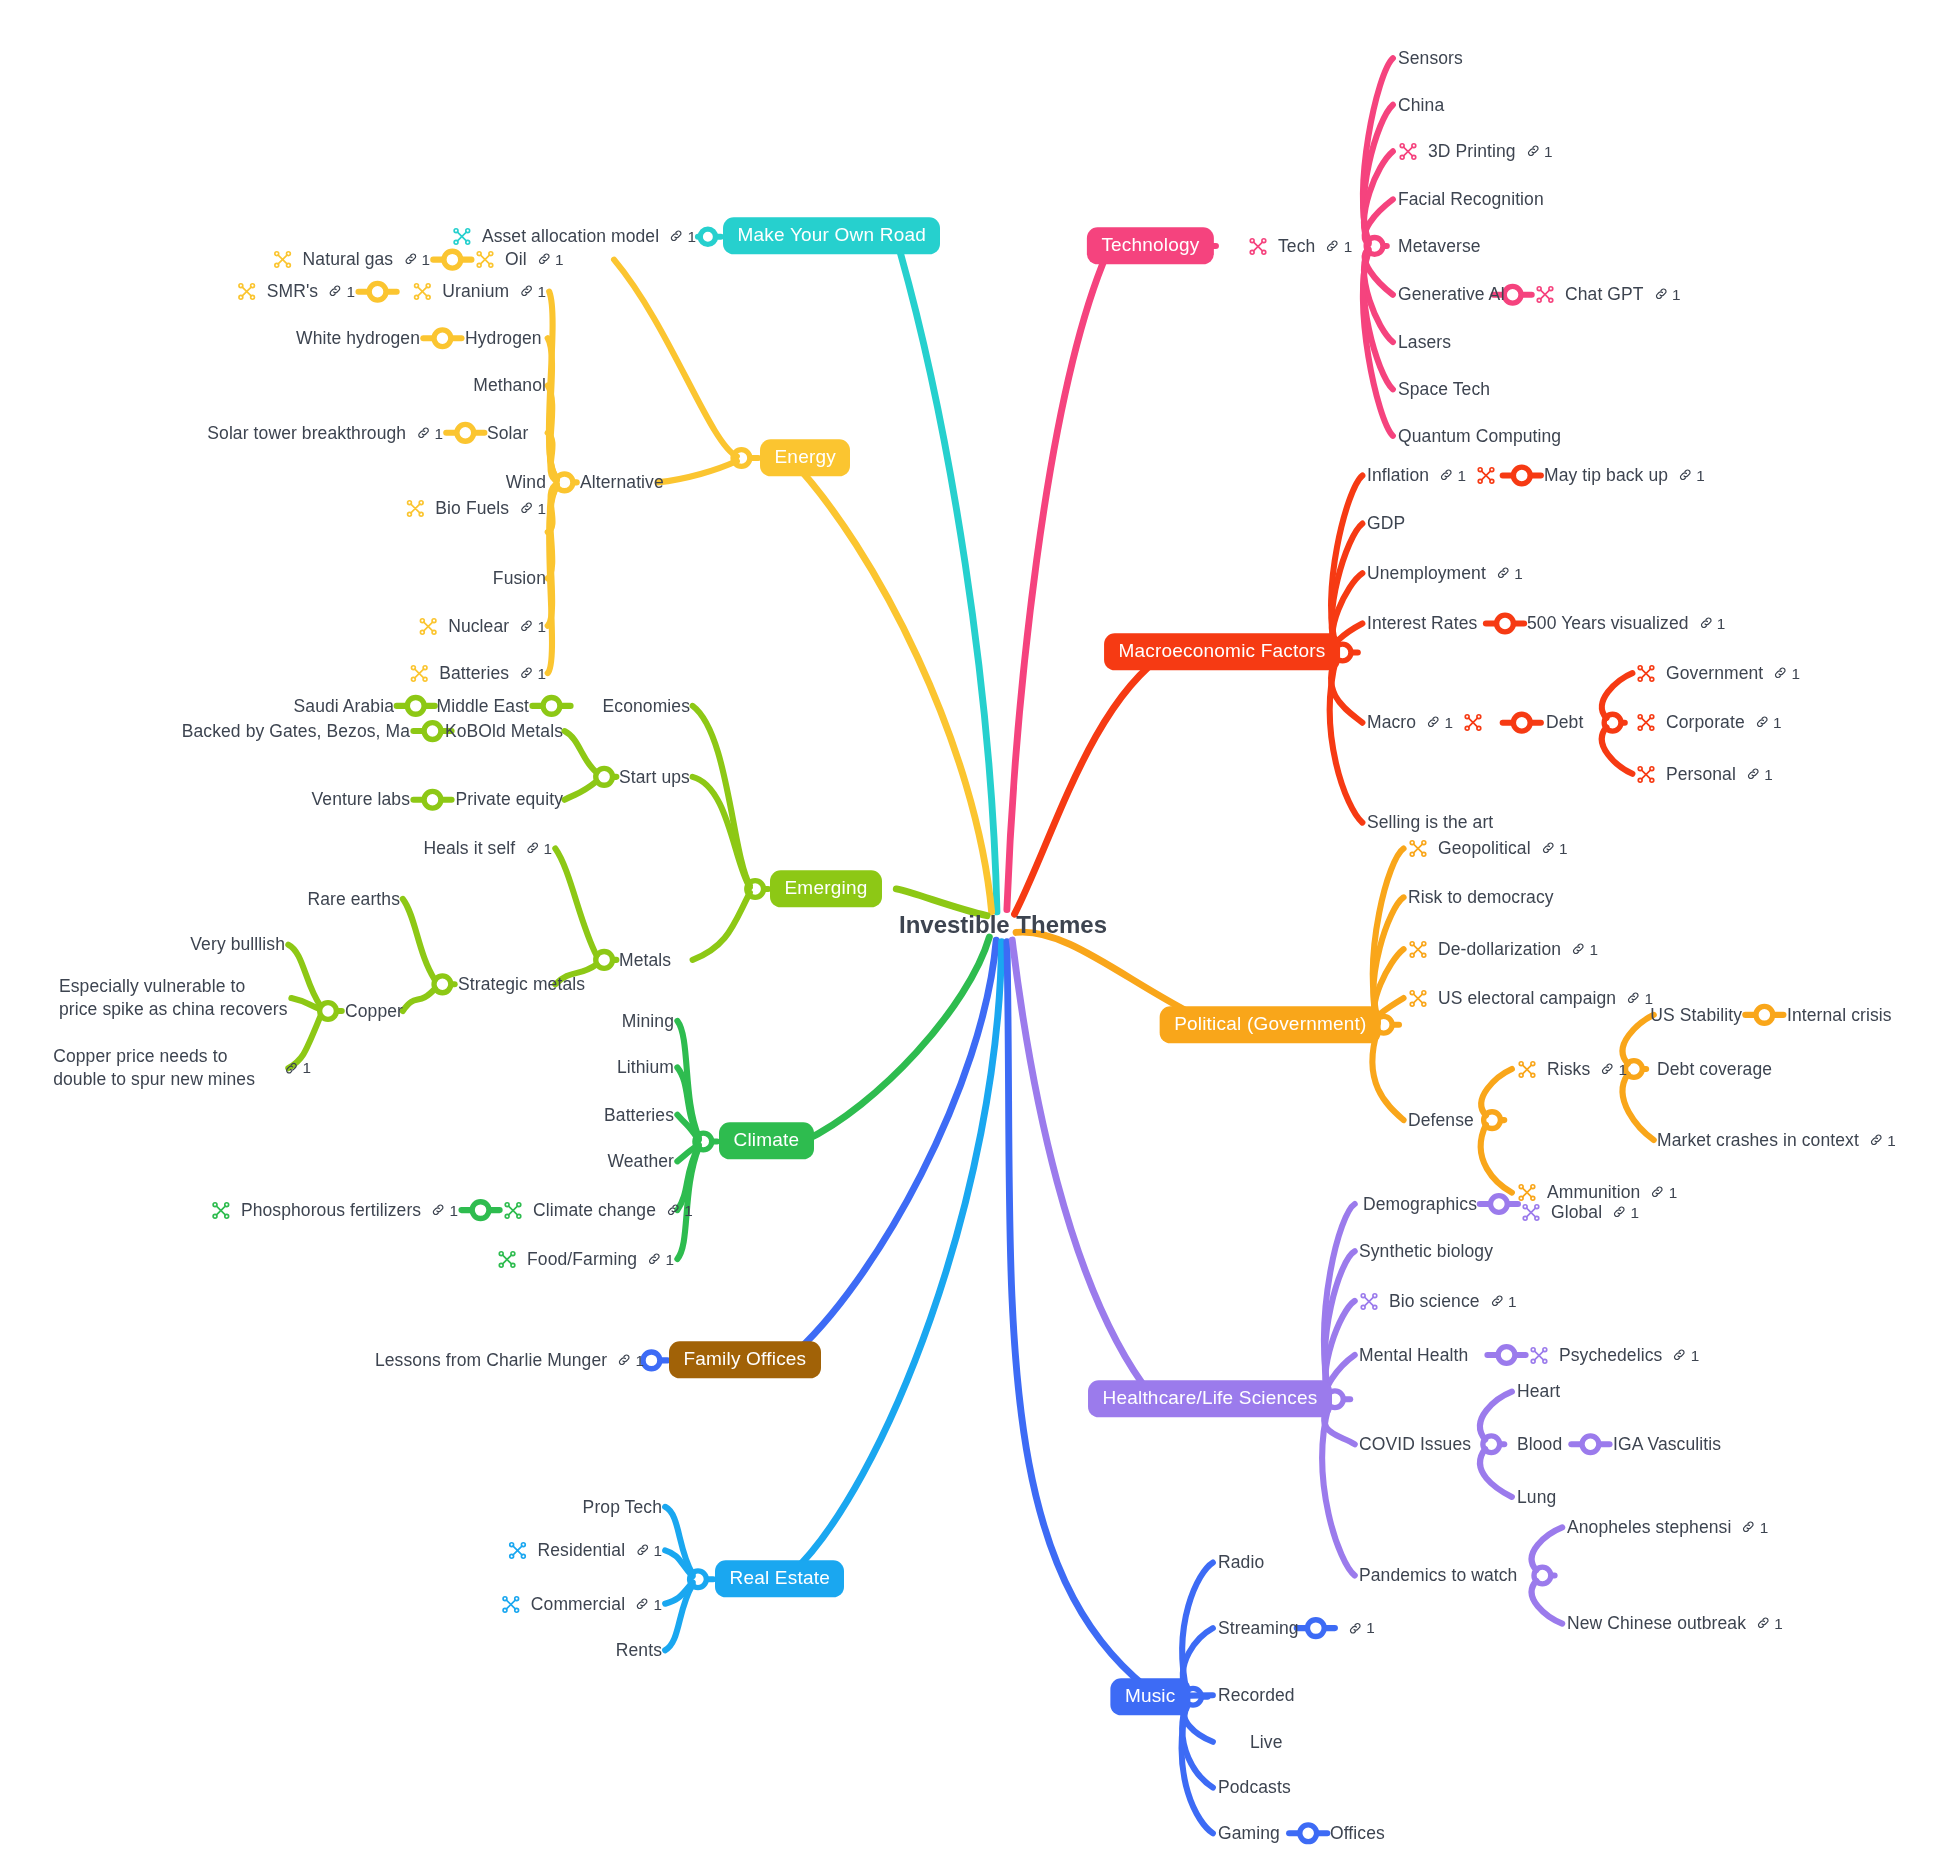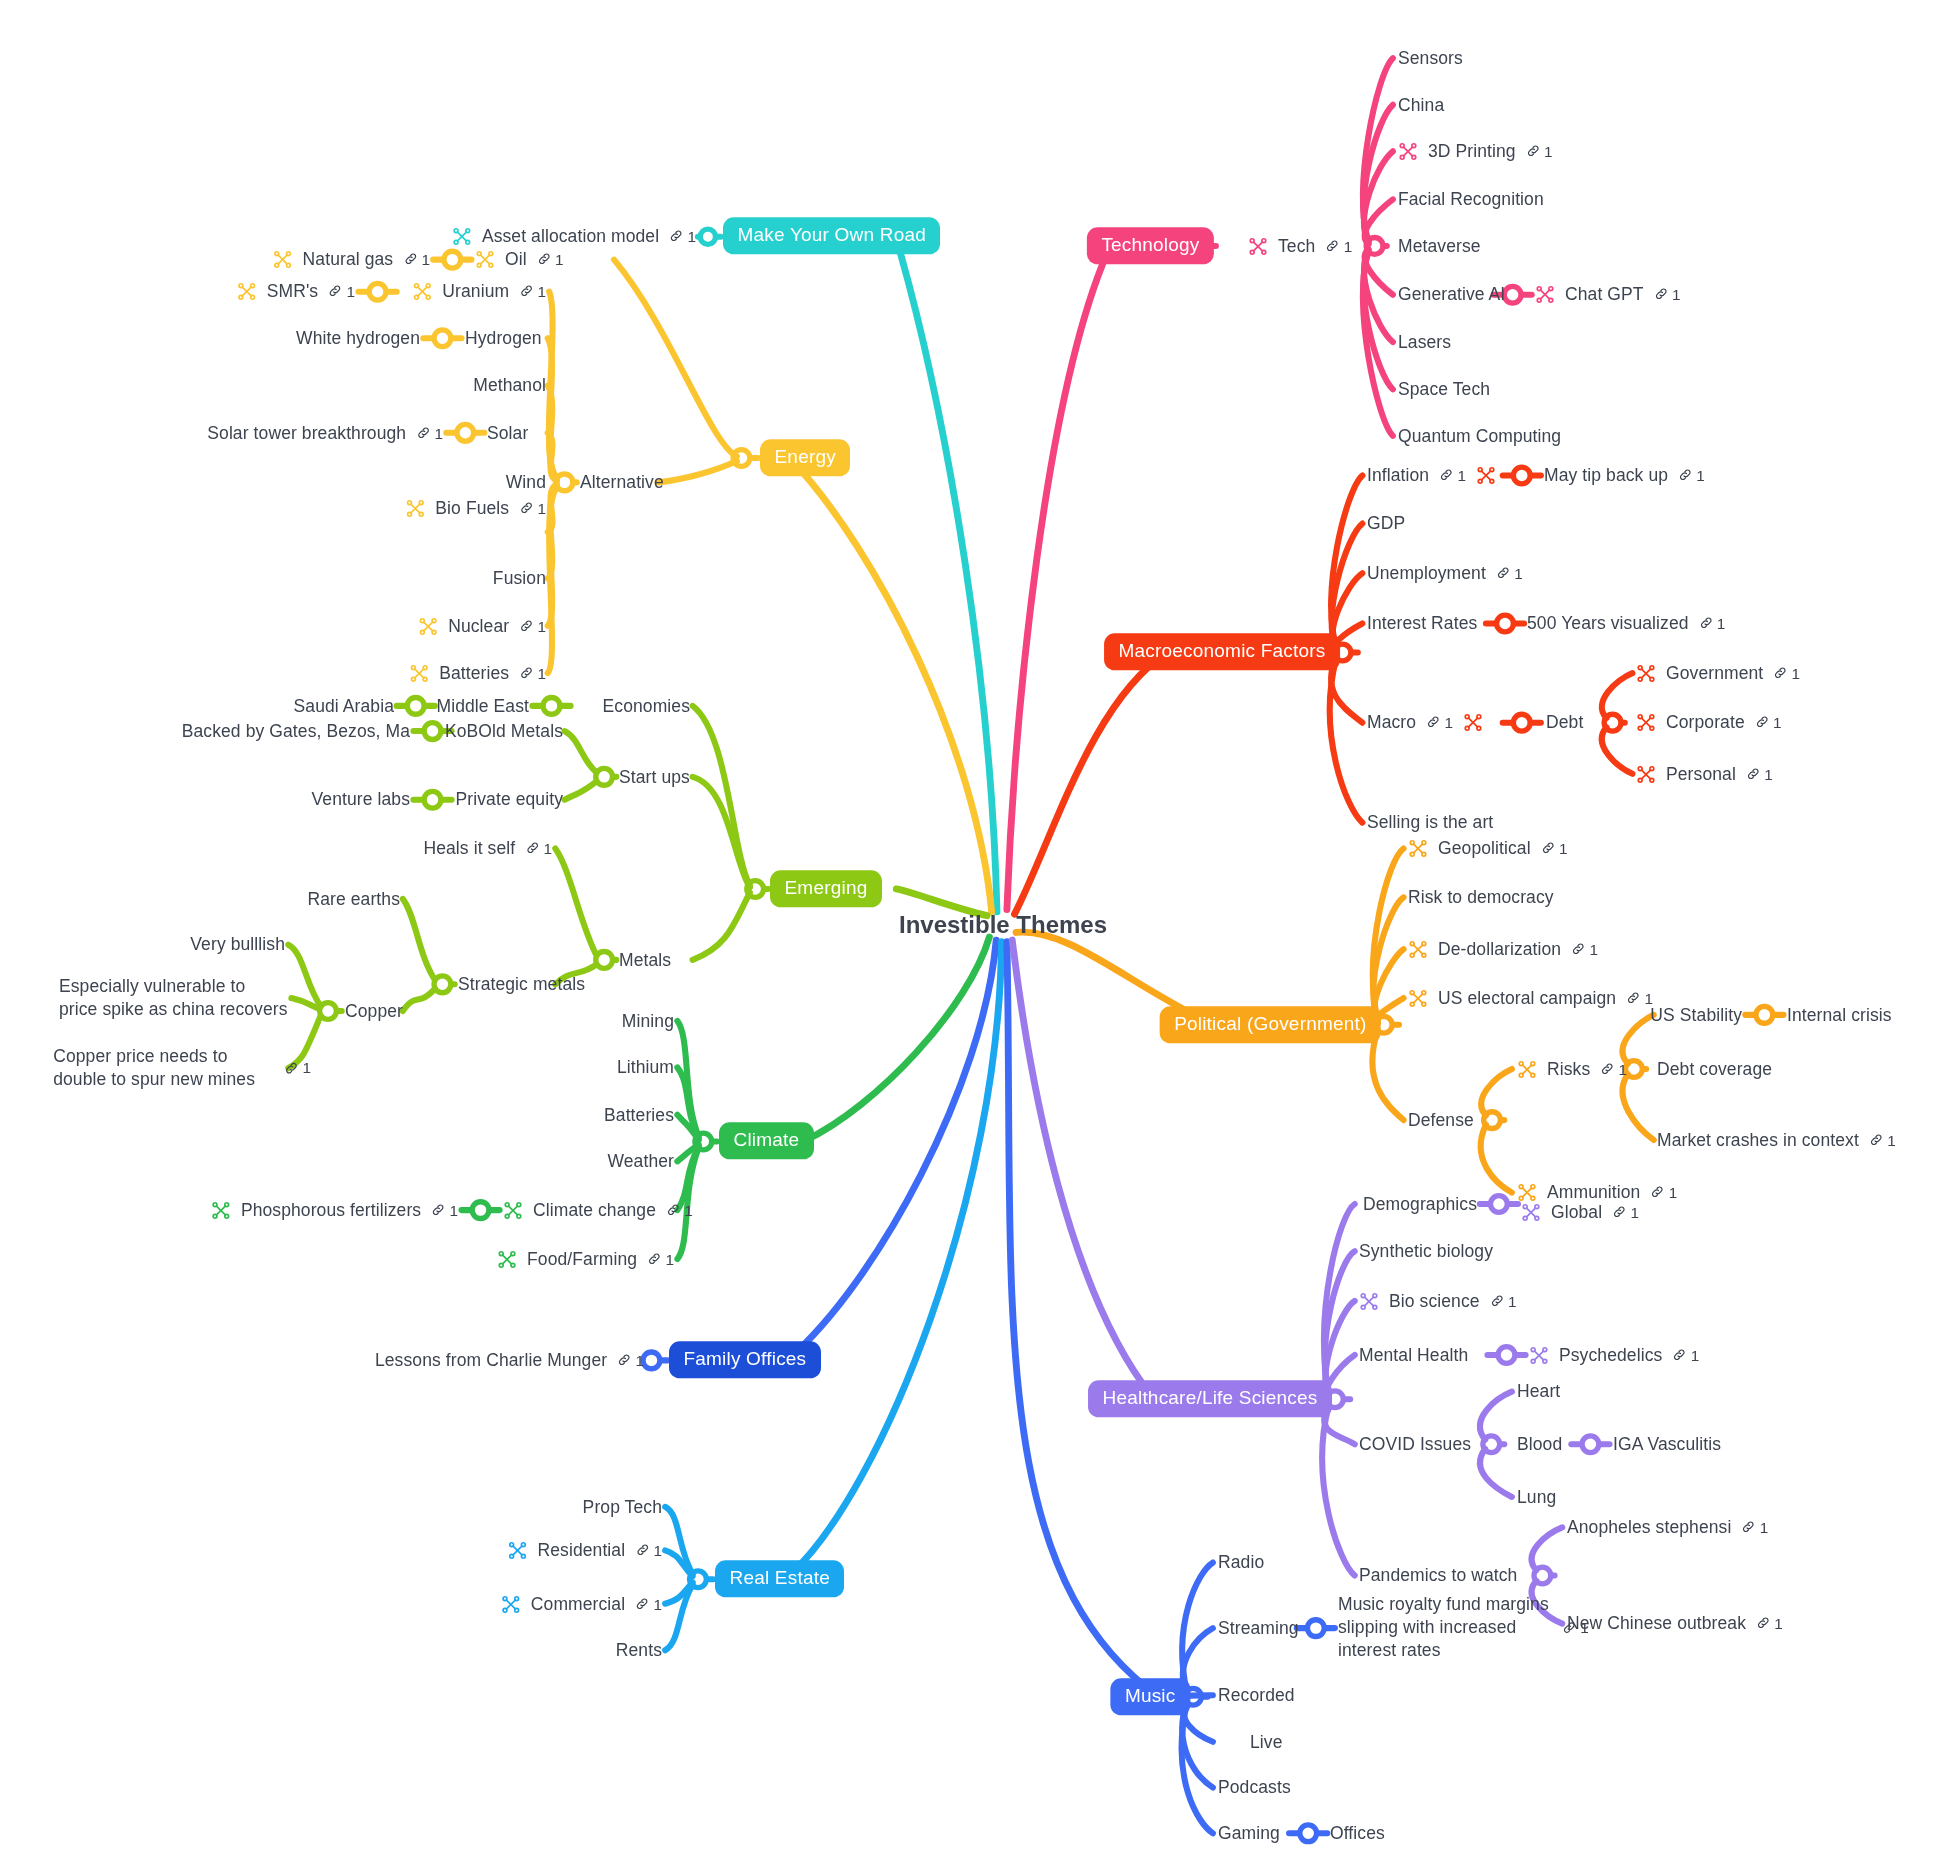--- a/index.html
+++ b/index.html
@@ -585,21 +585,21 @@
     <span class="lk gapL">
         <svg viewBox="0 0 24 24" fill="none" stroke="#3d4450" stroke-width="2" stroke-linecap="round">
           <path d="M10 14a4 4 0 0 0 5.7 0l3-3a4 4 0 1 0-5.7-5.7L11.5 7"></path>
           <path d="M14 10a4 4 0 0 0-5.7 0l-3 3a4 4 0 1 0 5.7 5.7L12.5 17"></path>
         </svg>
         <span>1</span>
       </span>
   </div>
 
   <div class="node rt" style="left:669px;top:1360px;">
-    <span class="pill" style="background:#1d4ed8;">Family Offices</span>
+    <span class="pill" style="background:#a16207;">Family Offices</span>
   </div>
   <div class="node lt" style="left:644px;top:1360px;">
     <span class="lbl">Lessons from Charlie Munger</span>
     <span class="lk gapL">
         <svg viewBox="0 0 24 24" fill="none" stroke="#3d4450" stroke-width="2" stroke-linecap="round">
           <path d="M10 14a4 4 0 0 0 5.7 0l3-3a4 4 0 1 0-5.7-5.7L11.5 7"></path>
           <path d="M14 10a4 4 0 0 0-5.7 0l-3 3a4 4 0 1 0 5.7 5.7L12.5 17"></path>
         </svg>
         <span>1</span>
       </span>
@@ -1114,21 +1114,20 @@
   <div class="node lt" style="left:1190px;top:1697px;">
     <span class="pill" style="background:#3D6BF5;">Music</span>
   </div>
   <div class="node rt" style="left:1218px;top:1562px;">
     <span class="lbl">Radio</span>
   </div>
   <div class="node rt" style="left:1218px;top:1628px;">
     <span class="lbl">Streaming</span>
   </div>
   <div class="node rt" style="left:1338px;top:1628px;">
-    <span class="lbl multi" style="width:214px;">Music royalty fund margins slipping with increased interest rates</span>
     <span class="lk gapL">
         <svg viewBox="0 0 24 24" fill="none" stroke="#3d4450" stroke-width="2" stroke-linecap="round">
           <path d="M10 14a4 4 0 0 0 5.7 0l3-3a4 4 0 1 0-5.7-5.7L11.5 7"></path>
           <path d="M14 10a4 4 0 0 0-5.7 0l-3 3a4 4 0 1 0 5.7 5.7L12.5 17"></path>
         </svg>
         <span>1</span>
       </span>
   </div>
   <div class="node rt" style="left:1218px;top:1695px;">
     <span class="lbl">Recorded</span>

